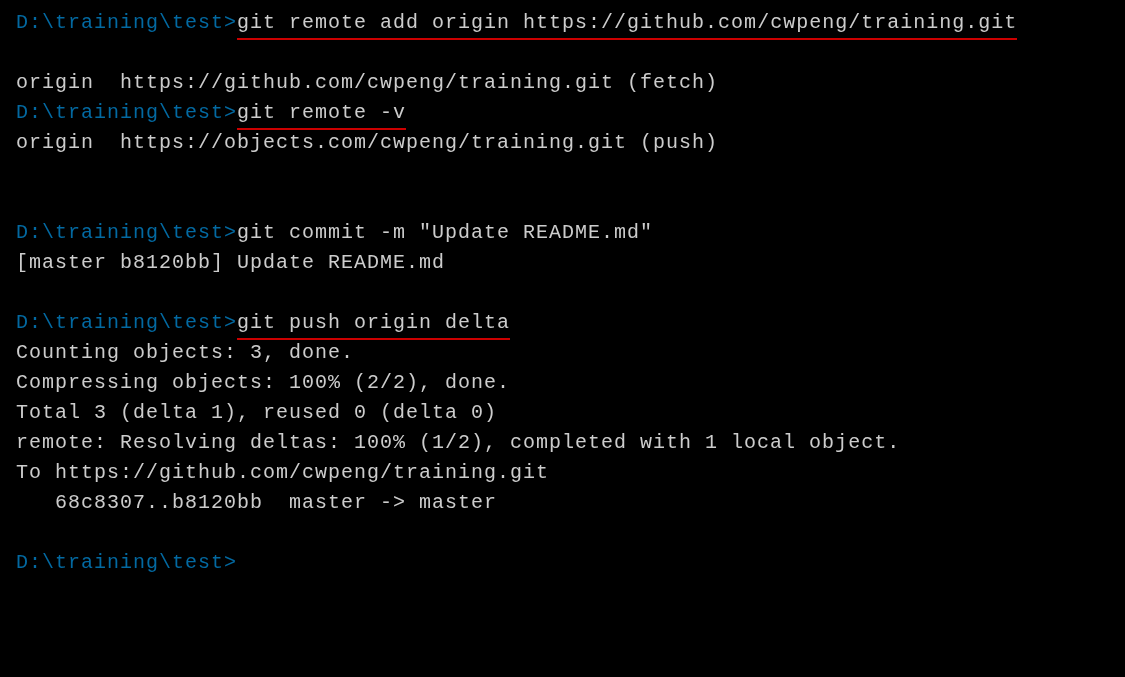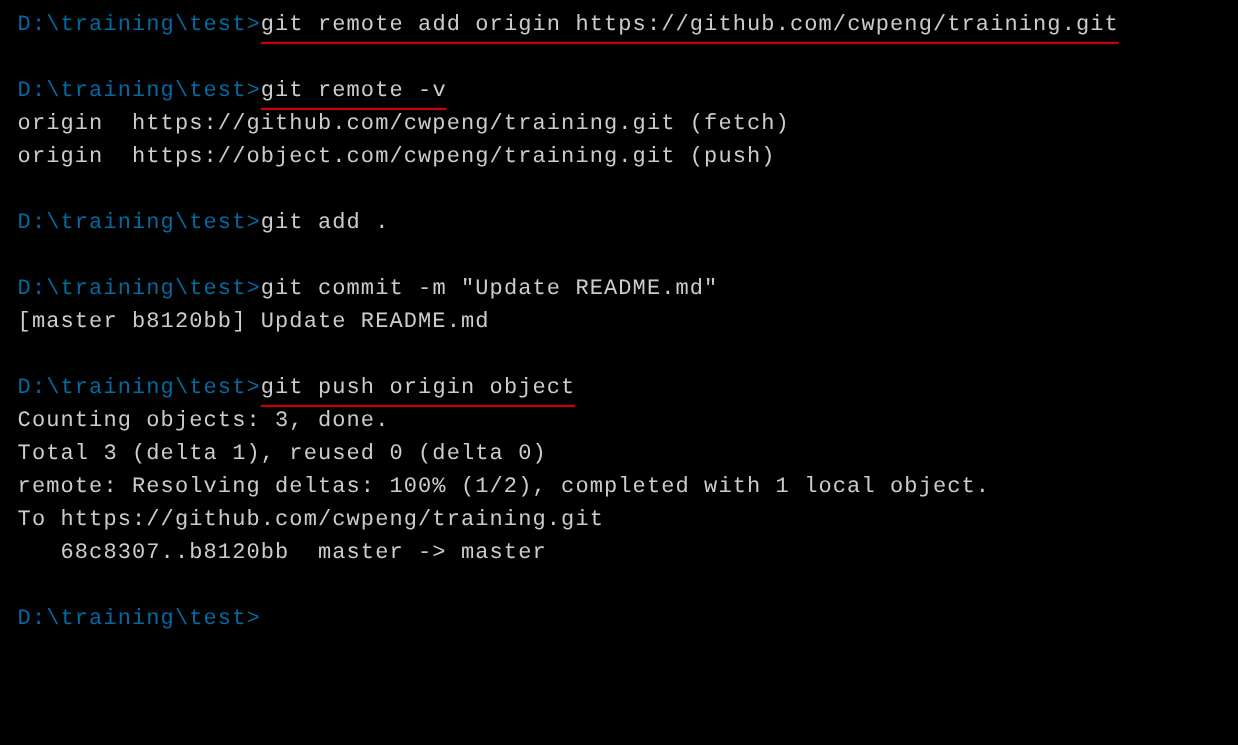--- a/index.html
+++ b/index.html
@@ -42,37 +42,37 @@
   </style>
 </head>
 <body>
 
 <div>
 
 <div class="line"><span class="prompt">D:\training\test&gt;</span><span class="underline">git remote add origin https://github.com/cwpeng/training.git</span></div>
 
 <div class="blank"></div>
 
+<div class="line">origin  https://github.com/cwpeng/training.git (fetch)</div>
 <div class="line"><span class="prompt">D:\training\test&gt;</span><span class="underline">git remote -v</span></div>
-<div class="line">origin  https://github.com/cwpeng/training.git (fetch)</div>
-<div class="line">origin  https://object.com/cwpeng/training.git (push)</div>
+<div class="line">origin  https://objects.com/cwpeng/training.git (push)</div>
 
 <div class="blank"></div>
 
-<div class="line"><span class="prompt">D:\training\test&gt;</span><span>git add .</span></div>
 
 <div class="blank"></div>
 
 <div class="line"><span class="prompt">D:\training\test&gt;</span><span>git commit -m "Update README.md"</span></div>
 <div class="line">[master b8120bb] Update README.md</div>
 
 <div class="blank"></div>
 
-<div class="line"><span class="prompt">D:\training\test&gt;</span><span class="underline">git push origin object</span></div>
+<div class="line"><span class="prompt">D:\training\test&gt;</span><span class="underline">git push origin delta</span></div>
 <div class="line">Counting objects: 3, done.</div>
+<div class="line">Compressing objects: 100% (2/2), done.</div>
 <div class="line">Total 3 (delta 1), reused 0 (delta 0)</div>
 <div class="line">remote: Resolving deltas: 100% (1/2), completed with 1 local object.</div>
 <div class="line">To https://github.com/cwpeng/training.git</div>
 <div class="line">   68c8307..b8120bb  master -&gt; master</div>
 
 <div class="blank"></div>
 
 <div class="line"><span class="prompt">D:\training\test&gt;</span></div>
 
 </div>

